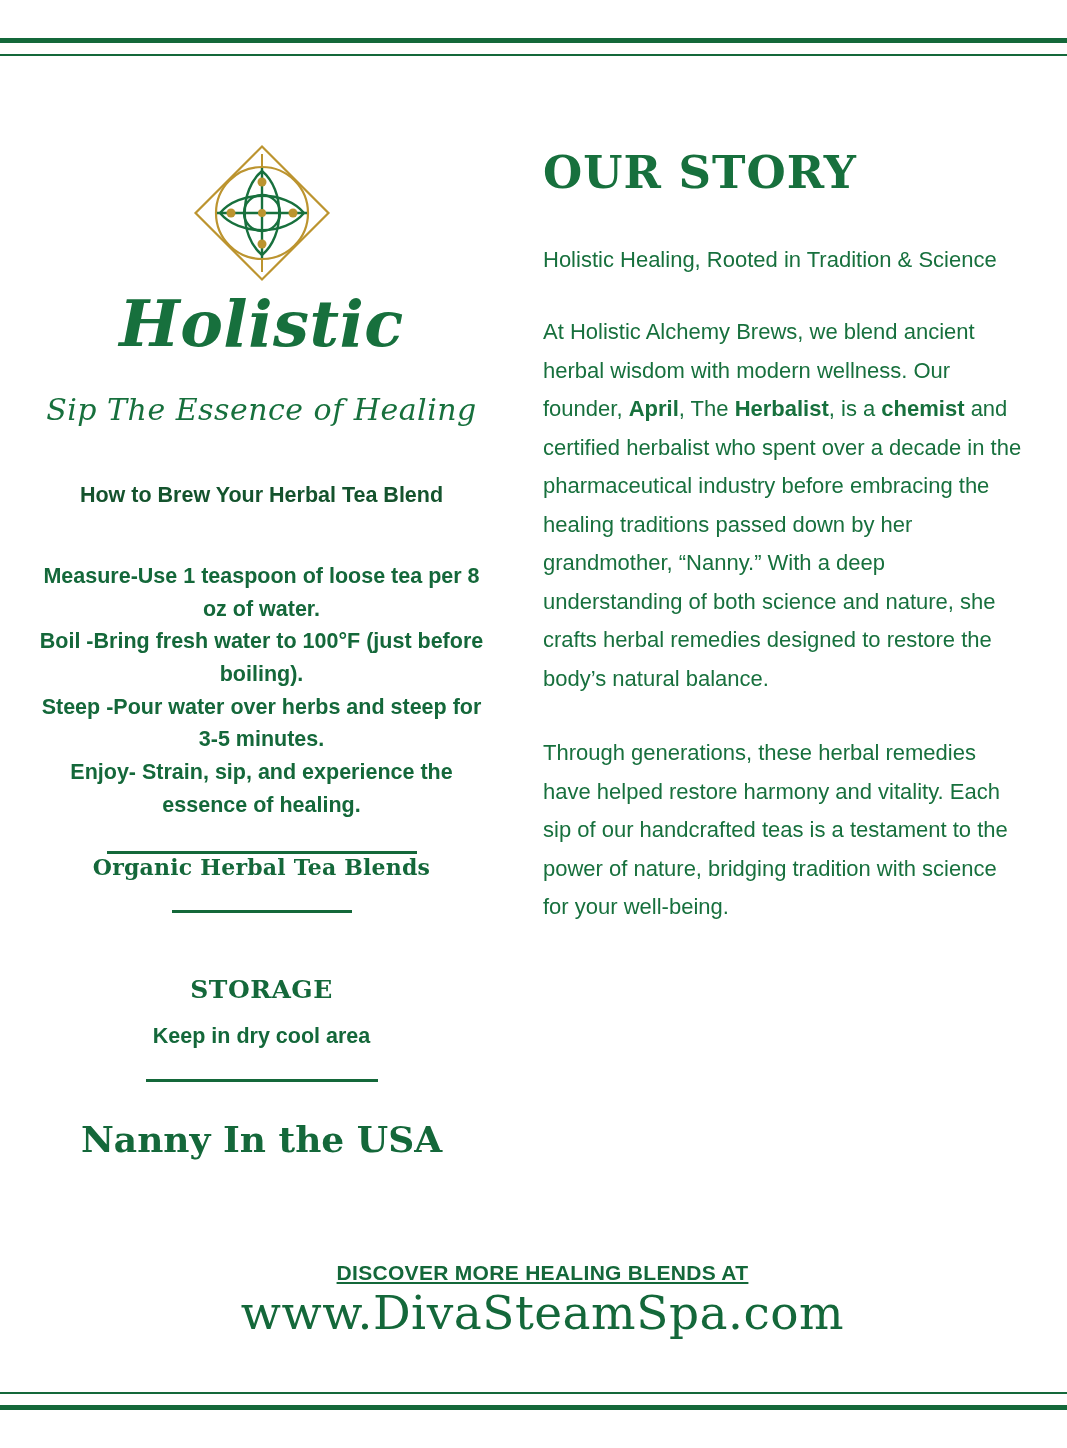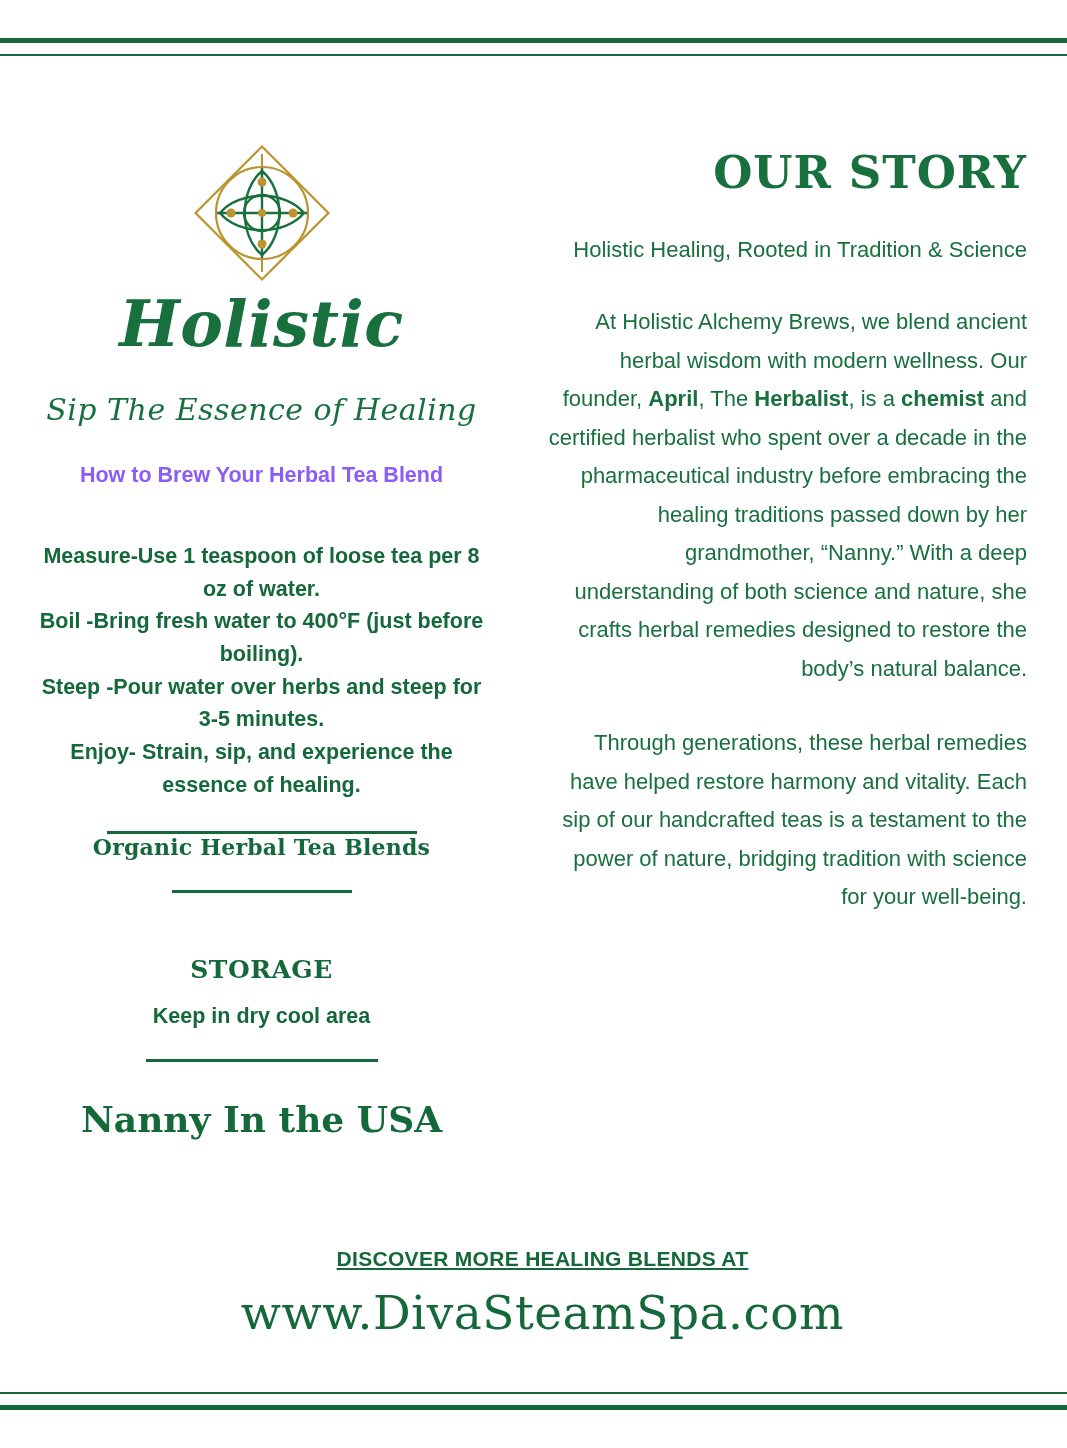--- a/index.html
+++ b/index.html
@@ -61,21 +61,21 @@
   .col-left {
     width: 523px;
     padding: 0 30px;
     box-sizing: border-box;
     text-align: center;
   }
   .col-right {
     width: 544px;
     padding: 0 40px 0 20px;
     box-sizing: border-box;
-    text-align: right;
+    text-align: left;
   }
 
   
   .logo-wrap {
     display: flex;
     flex-direction: column;
     align-items: center;
     margin-top: 18px;
   }
   .emblem {
@@ -107,22 +107,22 @@
     font-size: 30px;
     color: #17703d;
     margin-top: 36px;
     letter-spacing: 0.5px;
   }
 
   
   .brew-title {
     font-size: 21.5px;
     font-weight: bold;
-    color: #8b5cf6;
-    margin-top: 36px;
+    color: #14532d;
+    margin-top: 56px;
   }
   .brew-body {
     font-size: 21.5px;
     font-weight: bold;
     line-height: 1.52;
     color: #14683a;
     margin-top: 52px;
   }
   .divider {
     height: 3px;
@@ -167,21 +167,21 @@
     font-family: "DejaVu Serif", serif;
     font-weight: bold;
     font-size: 45px;
     letter-spacing: 1px;
     color: #17703d;
     margin-top: 26px;
   }
   .story-lede {
     font-size: 22px;
     line-height: 1.55;
-    margin-top: 34px;
+    margin-top: 44px;
     color: #17703d;
   }
   .story-para {
     font-size: 22px;
     line-height: 1.75;
     margin-top: 36px;
     color: #17703d;
   }
   .story-para b { font-weight: bold; }
 
@@ -196,21 +196,20 @@
     font-size: 21px;
     font-weight: bold;
     text-decoration: underline;
     color: #14683a;
     letter-spacing: 0.3px;
   }
   .website {
     font-family: "DejaVu Serif", serif;
     font-size: 47px;
     color: #14683a;
-    margin-top: 14px;
     letter-spacing: 0.5px;
   }
 </style>
 </head>
 <body>
 
 <div class="page">
 
   <div class="rule-top-thick"></div>
   <div class="rule-top-thin"></div>
@@ -248,21 +247,21 @@
         </div>
         <div class="brand-script">Holistic</div>
       </div>
 
       <div class="tagline">Sip The Essence of Healing</div>
 
       <div class="brew-title">How to Brew Your Herbal Tea Blend</div>
 
       <div class="brew-body">
         <div>Measure-Use 1 teaspoon of loose tea per 8 oz of water.</div>
-        <div>Boil -Bring fresh water to 400°F (just before boiling).</div>
+        <div>Boil -Bring fresh water to 100°F (just before boiling).</div>
         <div>Steep -Pour water over herbs and steep for 3-5 minutes.</div>
         <div>Enjoy- Strain, sip, and experience the essence of healing.</div>
       </div>
 
       <div class="divider w-long"></div>
       <div class="organic">Organic Herbal Tea Blends</div>
       <div class="divider w-mid"></div>
 
       <div class="storage-title">STORAGE</div>
       <div class="storage-text">Keep in dry cool area</div>

